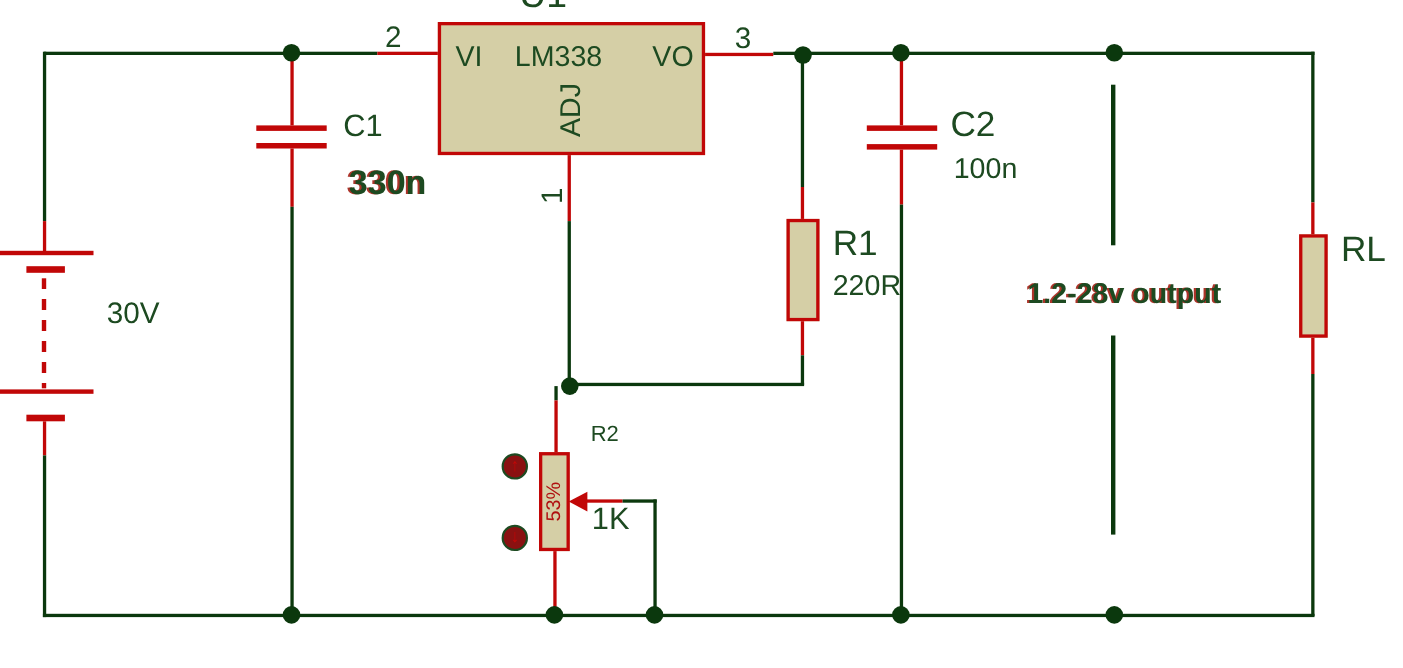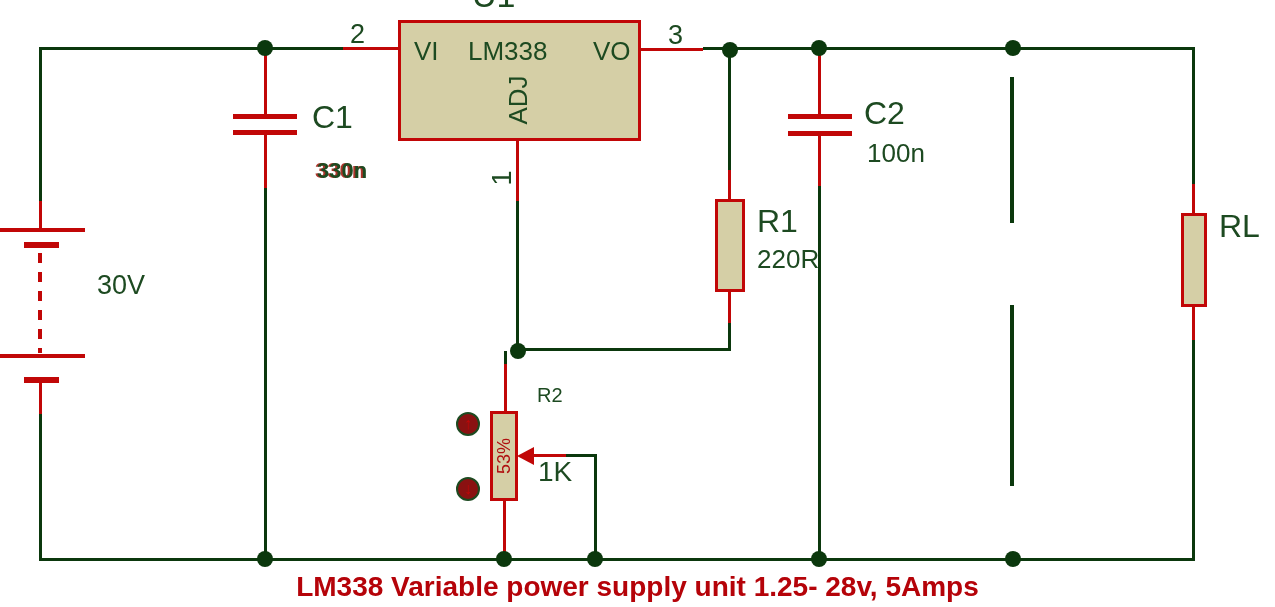--- a/index.html
+++ b/index.html
@@ -46,22 +46,22 @@
   <div class="plate" style="left:24px;top:377px;width:35px;height:6px;"></div>
   <div class="rwire" style="left:39px;top:383px;width:3px;height:31px;"></div>
   <div class="wire" style="left:39px;top:414px;width:3px;height:147px;"></div>
   <div class="lbl" style="left:97px;top:272px;font-size:27px;">30V</div>
 
   <div class="rwire" style="left:264px;top:50px;width:3px;height:64px;"></div>
   <div class="plate" style="left:233px;top:114px;width:64px;height:5px;"></div>
   <div class="plate" style="left:233px;top:130px;width:64px;height:5px;"></div>
   <div class="rwire" style="left:264px;top:135px;width:3px;height:53px;"></div>
   <div class="wire" style="left:264px;top:188px;width:3px;height:371px;"></div>
-  <div class="lbl" style="left:312px;top:101px;font-size:32px;">C1</div>
-  <div class="lbl bold redfringe" style="left:317px;top:160px;font-size:22px;">330n</div>
+  <div class="lbl" style="left:312px;top:101px;font-size:28px;">C1</div>
+  <div class="lbl bold redfringe" style="left:317px;top:150px;font-size:31px;">330n</div>
 
   <div class="body-box" style="left:398px;top:20px;width:243px;height:121px;"></div>
   <div class="lbl" style="left:472px;top:-22px;font-size:34px;">U1</div>
   <div class="lbl" style="left:414px;top:38px;font-size:26px;">VI</div>
   <div class="lbl" style="left:468px;top:38px;font-size:26px;">LM338</div>
   <div class="lbl" style="left:593px;top:38px;font-size:26px;">VO</div>
   <div class="lbl rot" style="left:518px;top:100px;font-size:26px;">ADJ</div>
   <div class="lbl" style="left:350px;top:21px;font-size:27px;">2</div>
   <div class="lbl" style="left:668px;top:22px;font-size:27px;">3</div>
   <div class="lbl rot" style="left:502px;top:178px;font-size:27px;">1</div>
@@ -99,34 +99,34 @@
       <span>↑</span>
     </button>
   <button class="potbtn" style="left:456px;top:477px;">
       <span>↓</span>
     </button>
   <div class="lbl" style="left:537px;top:385px;font-size:20px;">R2</div>
   <div class="lbl" style="left:538px;top:458px;font-size:28px;">1K</div>
 
   <div class="wire" style="left:1010px;top:77px;width:4px;height:146px;"></div>
   <div class="wire" style="left:1010px;top:305px;width:4px;height:181px;"></div>
+  <div class="lbl bold redfringe" style="left:934px;top:253px;font-size:26px;">1.2-28v output</div>
 
   <div class="wire" style="left:1192px;top:47px;width:3px;height:137px;"></div>
   <div class="rwire" style="left:1192px;top:184px;width:3px;height:30px;"></div>
   <div class="body-box" style="left:1181px;top:213px;width:26px;height:94px;"></div>
   <div class="rwire" style="left:1192px;top:307px;width:3px;height:33px;"></div>
   <div class="wire" style="left:1192px;top:340px;width:3px;height:220px;"></div>
   <div class="lbl" style="left:1219px;top:210px;font-size:32px;">RL</div>
 
   <div class="dot" style="left:257px;top:40px;"></div>
   <div class="dot" style="left:722px;top:42px;"></div>
   <div class="dot" style="left:811px;top:40px;"></div>
   <div class="dot" style="left:1005px;top:40px;"></div>
   <div class="dot" style="left:510px;top:343px;"></div>
   <div class="dot" style="left:257px;top:551px;"></div>
   <div class="dot" style="left:496px;top:551px;"></div>
   <div class="dot" style="left:587px;top:551px;"></div>
   <div class="dot" style="left:811px;top:551px;"></div>
   <div class="dot" style="left:1005px;top:551px;"></div>
 
-  <div class="caption" style="left:0px;top:571px;width:1275px;font-size:28px;">LM338 Variable power supply unit 1.25- 28v, 5Amps</div>
 
 </div>
 
 </body></html>

